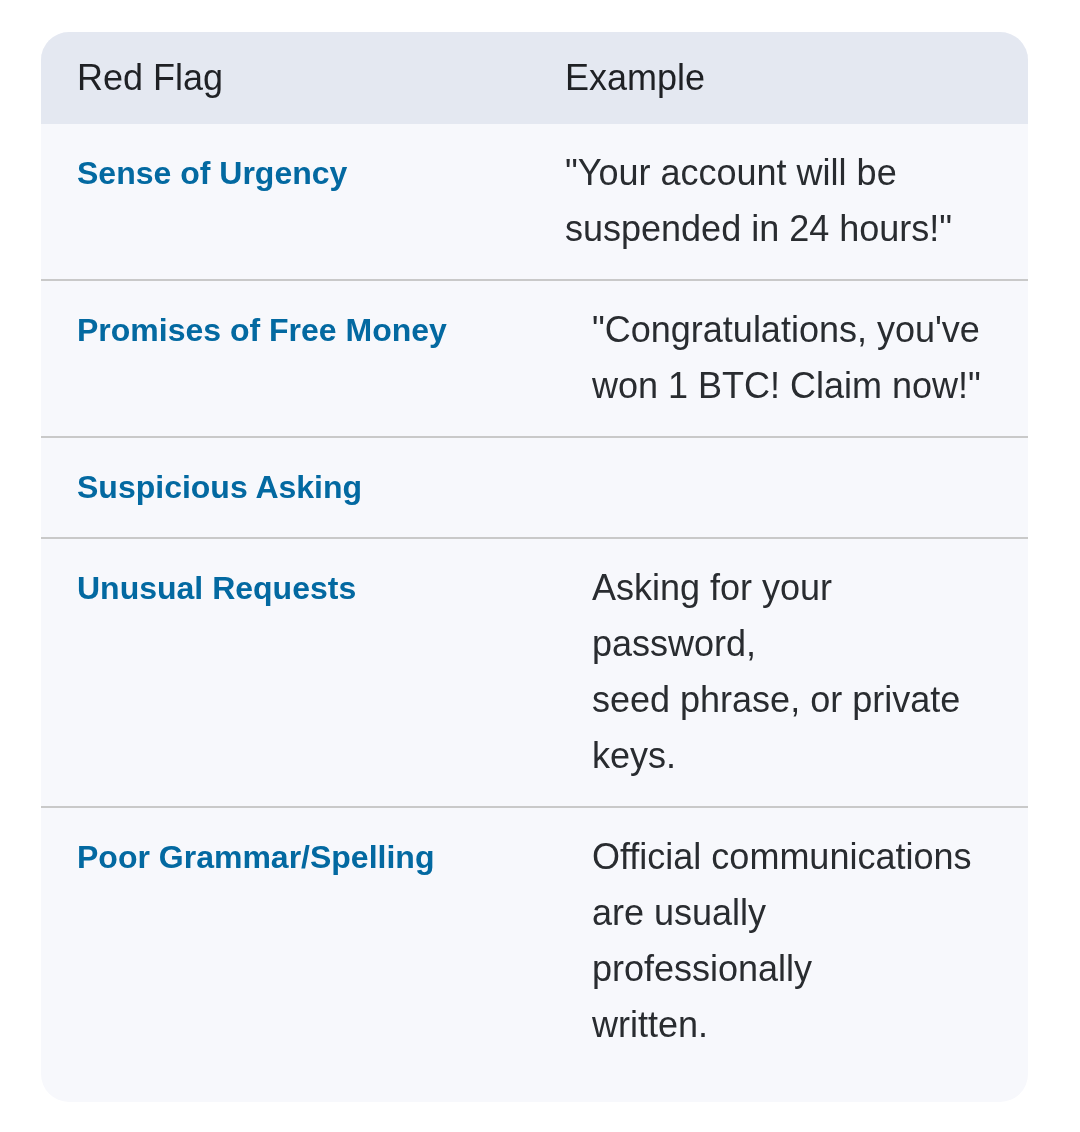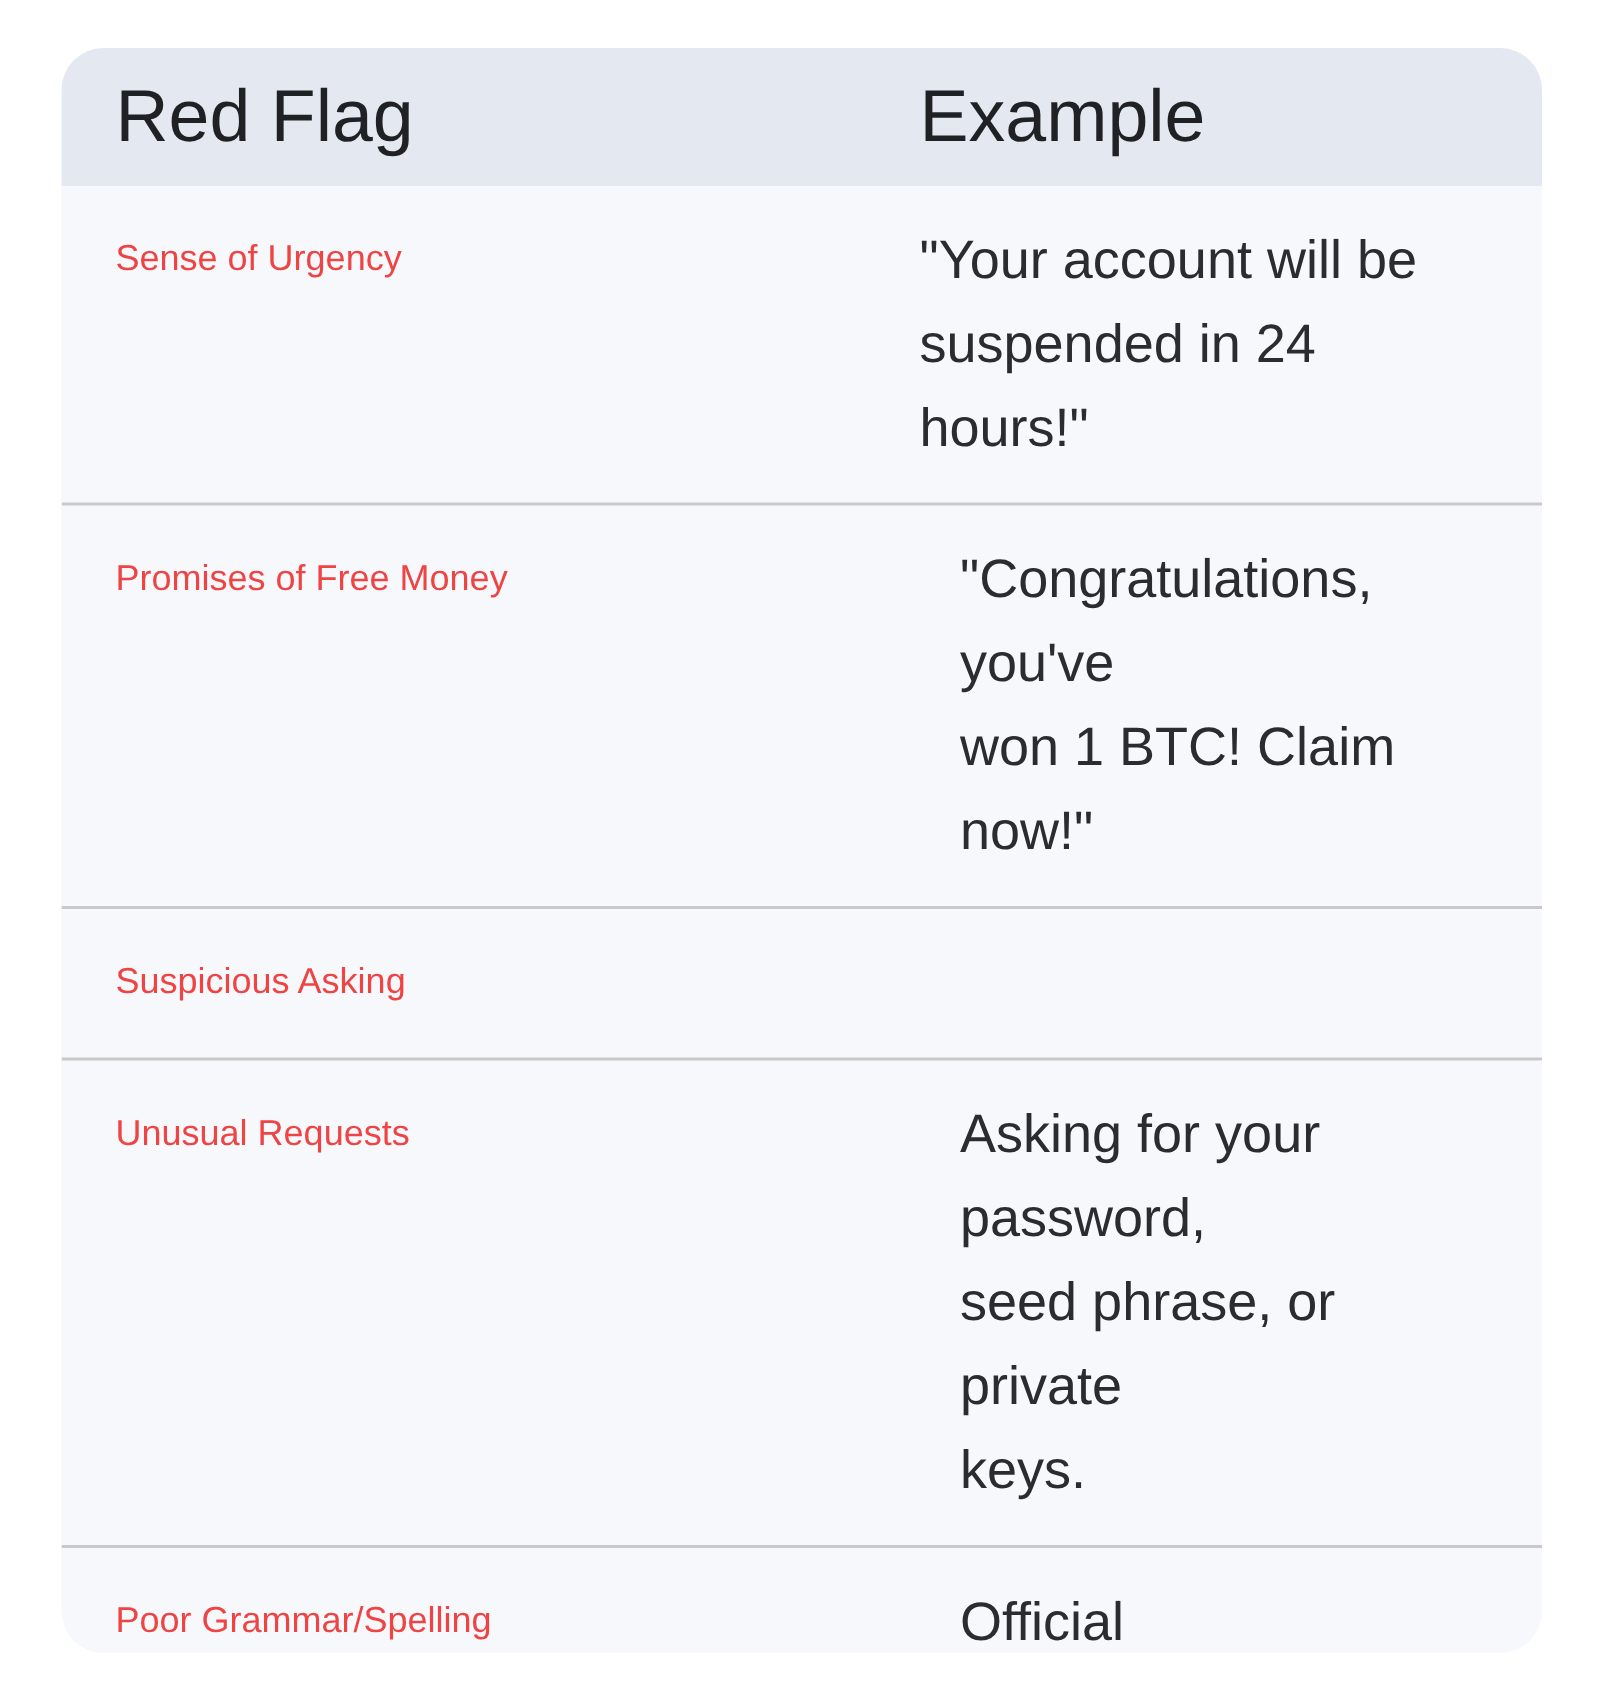--- a/index.html
+++ b/index.html
@@ -24,49 +24,48 @@
     display: grid;
     grid-template-columns: 524px 1fr;
     align-items: start;
   }
   .header-row {
     background: #e4e8f1;
     padding: 18px 0;
   }
   .header-row .cell-left,
   .header-row .cell-right {
-    font-size: 49px;
+    font-size: 36px;
     line-height: 56px;
     font-weight: 500;
     color: #1f2125;
   }
   .body-row {
     background: #f7f8fc;
     padding: 21px 0 22px 0;
   }
   .body-row + .body-row {
     border-top: 2px solid #c9c9c9;
     gap: 27px;
   }
   .cell-left {
     padding-left: 36px;
     padding-right: 24px;
-    font-size: 24px;
+    font-size: 32px;
     line-height: 56px;
-    font-weight: 400;
-    color: #ef4444;
+    font-weight: 700;
+    color: #0369a1;
   }
   .cell-right {
     padding-right: 46px;
     font-size: 36px;
     line-height: 56px;
     font-weight: 400;
     color: #292c30;
     white-space: pre-line;
-    margin-left: 48px;
   }
 </style>
 </head>
 <body>
 
 <div class="card">
 
   <div class="row header-row">
     <div class="cell-left">Red Flag</div>
     <div class="cell-right">Example</div>

